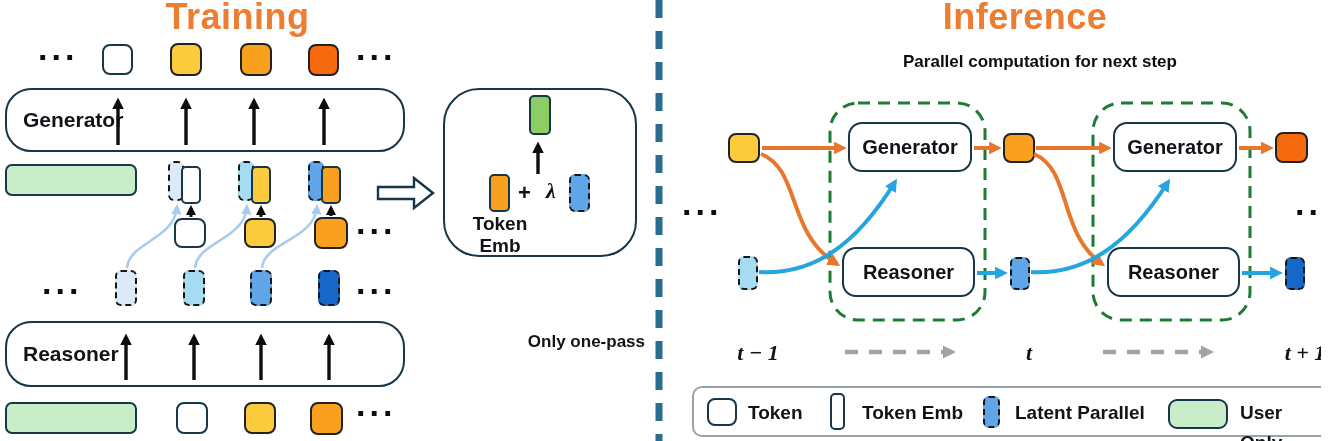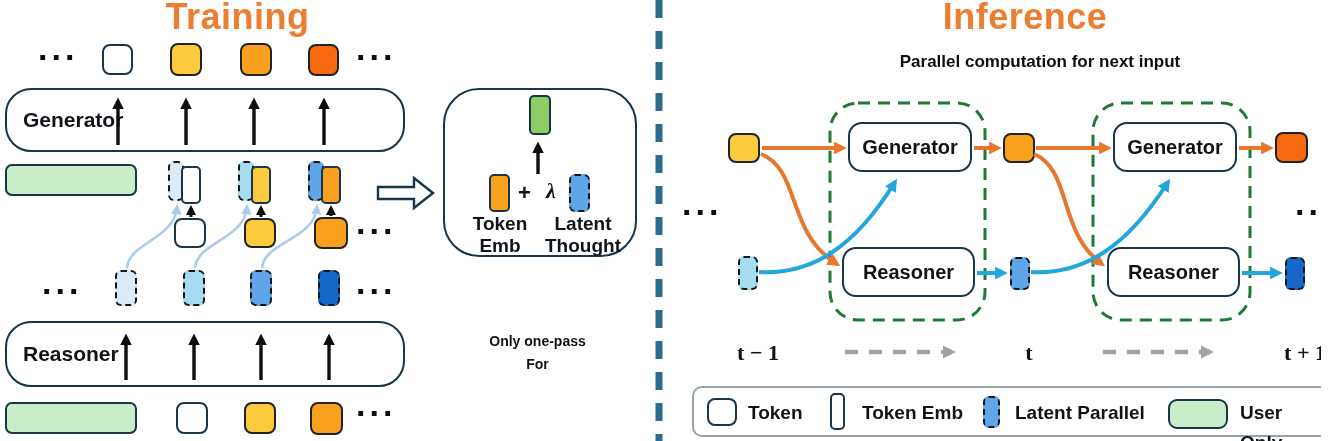--- a/index.html
+++ b/index.html
@@ -18,22 +18,22 @@
   .lb3{background:var(--latent-blue-medium);} .lb4{background:var(--latent-blue-dark);}
   .vrect{border:2.2px solid var(--ink);border-radius:5px;background:#fff;}
   .vrect.yellow{background:var(--token-yellow);} .vrect.orange{background:var(--token-orange);}
   .vrect.green{background:var(--enhanced-green);}
   .bigbox{border:2.6px solid var(--ink);border-radius:26px;background:#fff;display:flex;align-items:center;padding-left:16px;}
   .bigbox .lbl{font-size:21px;font-weight:800;}
   .greenbar{background:var(--user-info-green);border:2.2px solid var(--ink);border-radius:7px;}
   .roundedbox{border:2.4px solid var(--ink);border-radius:36px;background:#fff;}
   .stepinner{border:2.5px solid var(--ink);border-radius:14px;background:#fff;display:flex;align-items:center;justify-content:center;font-size:20px;font-weight:800;}
   .small-lbl{font-size:19px;font-weight:800;text-align:center;line-height:22px;}
-  .note{font-size:14px;font-weight:800;text-align:center;line-height:23px;}
-  .tlabel{font-family:"Liberation Serif","DejaVu Serif",serif;font-weight:700;font-size:22px;text-align:center;}
+  .note{font-size:17px;font-weight:800;text-align:right;line-height:23px;}
+  .tlabel{font-family:"Liberation Serif","DejaVu Serif",serif;font-style:italic;font-weight:700;font-size:22px;text-align:center;}
   .legendbox{border:2px solid var(--legend-border-gray);border-radius:10px;background:#fff;}
   .legend-lbl{font-size:19px;font-weight:800;line-height:30px;}
   .plus{font-size:22px;font-weight:800;}
   .lambda{font-family:"Liberation Serif","DejaVu Serif",serif;font-style:italic;font-weight:700;font-size:22px;}
   svg.overlay{position:absolute;left:0;top:0;pointer-events:none;}
   .s-blk{stroke:#0d0d0d;} .s-lbl{stroke:var(--training-curve-blue);}
   .s-org{stroke:var(--arrow-orange);} .s-blu{stroke:var(--arrow-blue);}
   .s-gry{stroke:var(--timeline-gray);} .s-div{stroke:var(--divider-teal);}
   .s-grn{stroke:var(--step-box-green);}
   .mk-blk{color:#0d0d0d;} .mk-lbl{color:var(--training-curve-blue);}
@@ -92,32 +92,27 @@
   <div class="abs roundedbox" style="left:443px;top:88px;width:194px;height:169px;"></div>
   <div class="abs vrect green" style="left:529px;top:95px;width:22px;height:40px;"></div>
   <div class="abs vrect orange" style="left:489px;top:174px;width:21px;height:38px;"></div>
   <div class="abs plus" style="left:518px;top:180px;">+</div>
   <div class="abs lambda" style="left:546px;top:178px;">λ</div>
   <div class="abs latent lb3" style="left:569px;top:174px;width:21px;height:38px;"></div>
   <div class="abs small-lbl" style="left:466px;top:213px;width:68px;">
     <div>Token</div>
     <div>Emb</div>
   </div>
-  <div class="abs small-lbl" style="left:541px;top:213px;width:84px;">
-    <div>Latent</div>
-    <div>Thought</div>
-  </div>
 
   <div class="abs note" style="left:430px;top:330px;width:215px;">
     <div>Only one-pass</div>
-    <div>For</div>
   </div>
 
   <div class="abs title" style="left:880px;top:-4px;width:290px;">Inference</div>
-  <div class="abs subtitle" style="left:875px;top:52px;width:330px;">Parallel computation for next input</div>
+  <div class="abs subtitle" style="left:875px;top:52px;width:330px;">Parallel computation for next step</div>
 
   <div class="abs dots" style="left:682px;top:186px;">...</div>
   <div class="abs tok yellow" style="left:728px;top:133px;width:32px;height:30px;"></div>
   <div class="abs latent lb2" style="left:738px;top:256px;width:20px;height:34px;"></div>
 
   <div class="abs stepinner" style="left:848px;top:122px;width:124px;height:50px;">
     <span>Generator</span>
   </div>
   <div class="abs stepinner" style="left:842px;top:247px;width:133px;height:50px;">
     <span>Reasoner</span>

